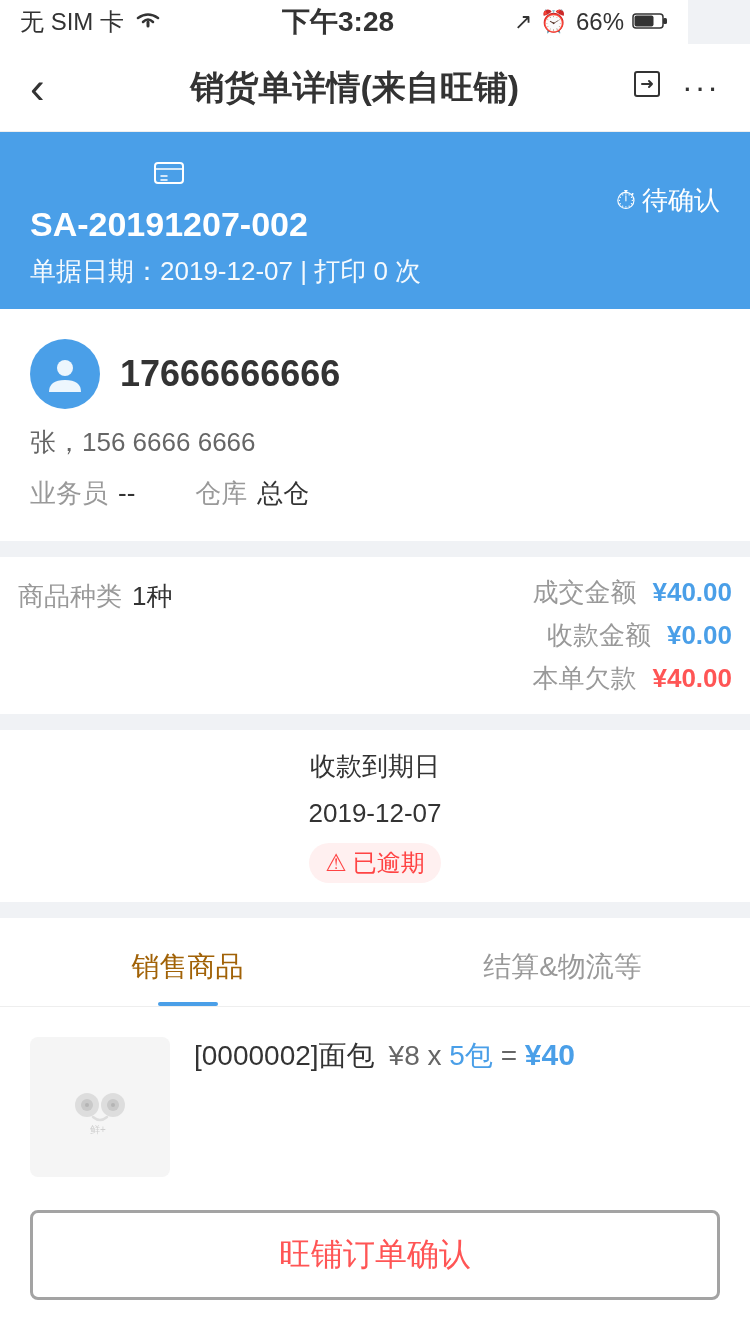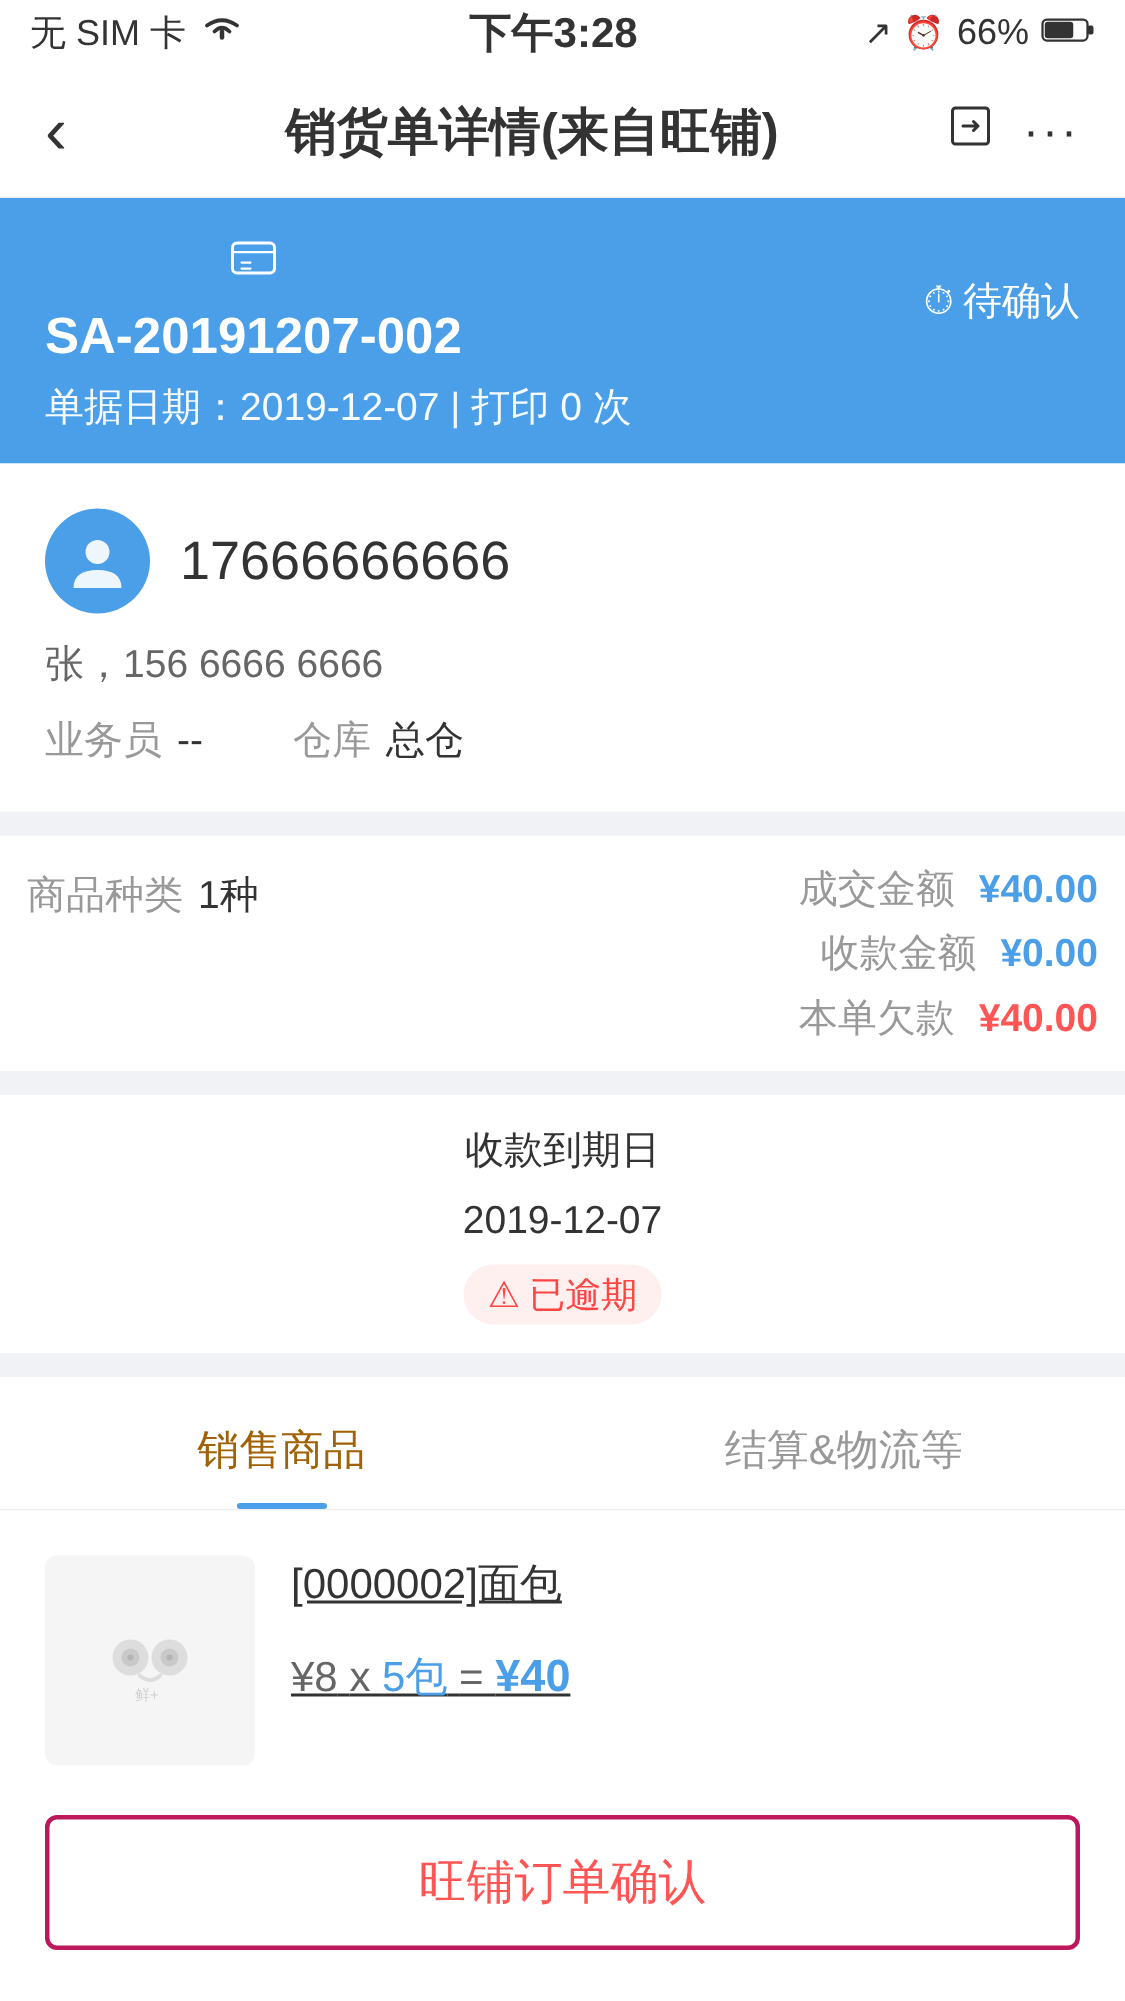--- a/index.html
+++ b/index.html
@@ -8,21 +8,21 @@
       width: 750px;
       min-height: 1334px;
       font-family: -apple-system, 'PingFang SC', 'Helvetica Neue', sans-serif;
       background: #f0f2f5;
       font-size: 28px;
       color: #333;
     }
 
     
     .status-bar {
-      width: 750px;
+      width: 688px;
       height: 44px;
       background: #fff;
       display: flex;
       align-items: center;
       justify-content: space-between;
       padding: 0 20px;
       font-size: 24px;
       font-weight: 500;
     }
     .status-left { display: flex; align-items: center; gap: 10px; }
@@ -105,21 +105,21 @@
       background: #4a9fe8;
       display: flex;
       align-items: center;
       justify-content: center;
       color: #fff;
       font-size: 36px;
       flex-shrink: 0;
     }
     .customer-phone {
       font-size: 36px;
-      font-weight: 400;
+      font-weight: 700;
       color: #333;
     }
     .customer-name {
       font-size: 26px;
       color: #666;
       margin-bottom: 16px;
     }
     .customer-meta {
       display: flex;
       gap: 60px;
@@ -237,23 +237,22 @@
       overflow: hidden;
     }
     .product-image svg {
       width: 90px;
       height: 60px;
       opacity: 0.4;
     }
     .product-info {
       flex: 1;
       display: flex;
-      flex-direction: column;
-      gap: 24px;
-      text-decoration: underline;
+      flex-direction: row;
+      gap: 14px;
     }
     .product-name {
       font-size: 28px;
       color: #333;
       font-weight: 500;
     }
     .product-price {
       font-size: 28px;
       color: #666;
     }
@@ -271,21 +270,21 @@
       position: fixed;
       bottom: 0;
       left: 0;
       width: 750px;
       background: #fff;
       padding: 20px 30px 34px;
     }
     .confirm-btn {
       width: 100%;
       height: 90px;
-      border: 3px solid #be185d;
+      border: 3px solid #a3a3a3;
       border-radius: 8px;
       background: #fff;
       color: #f55;
       font-size: 32px;
       font-weight: 500;
       cursor: pointer;
       display: flex;
       align-items: center;
       justify-content: center;
     }

